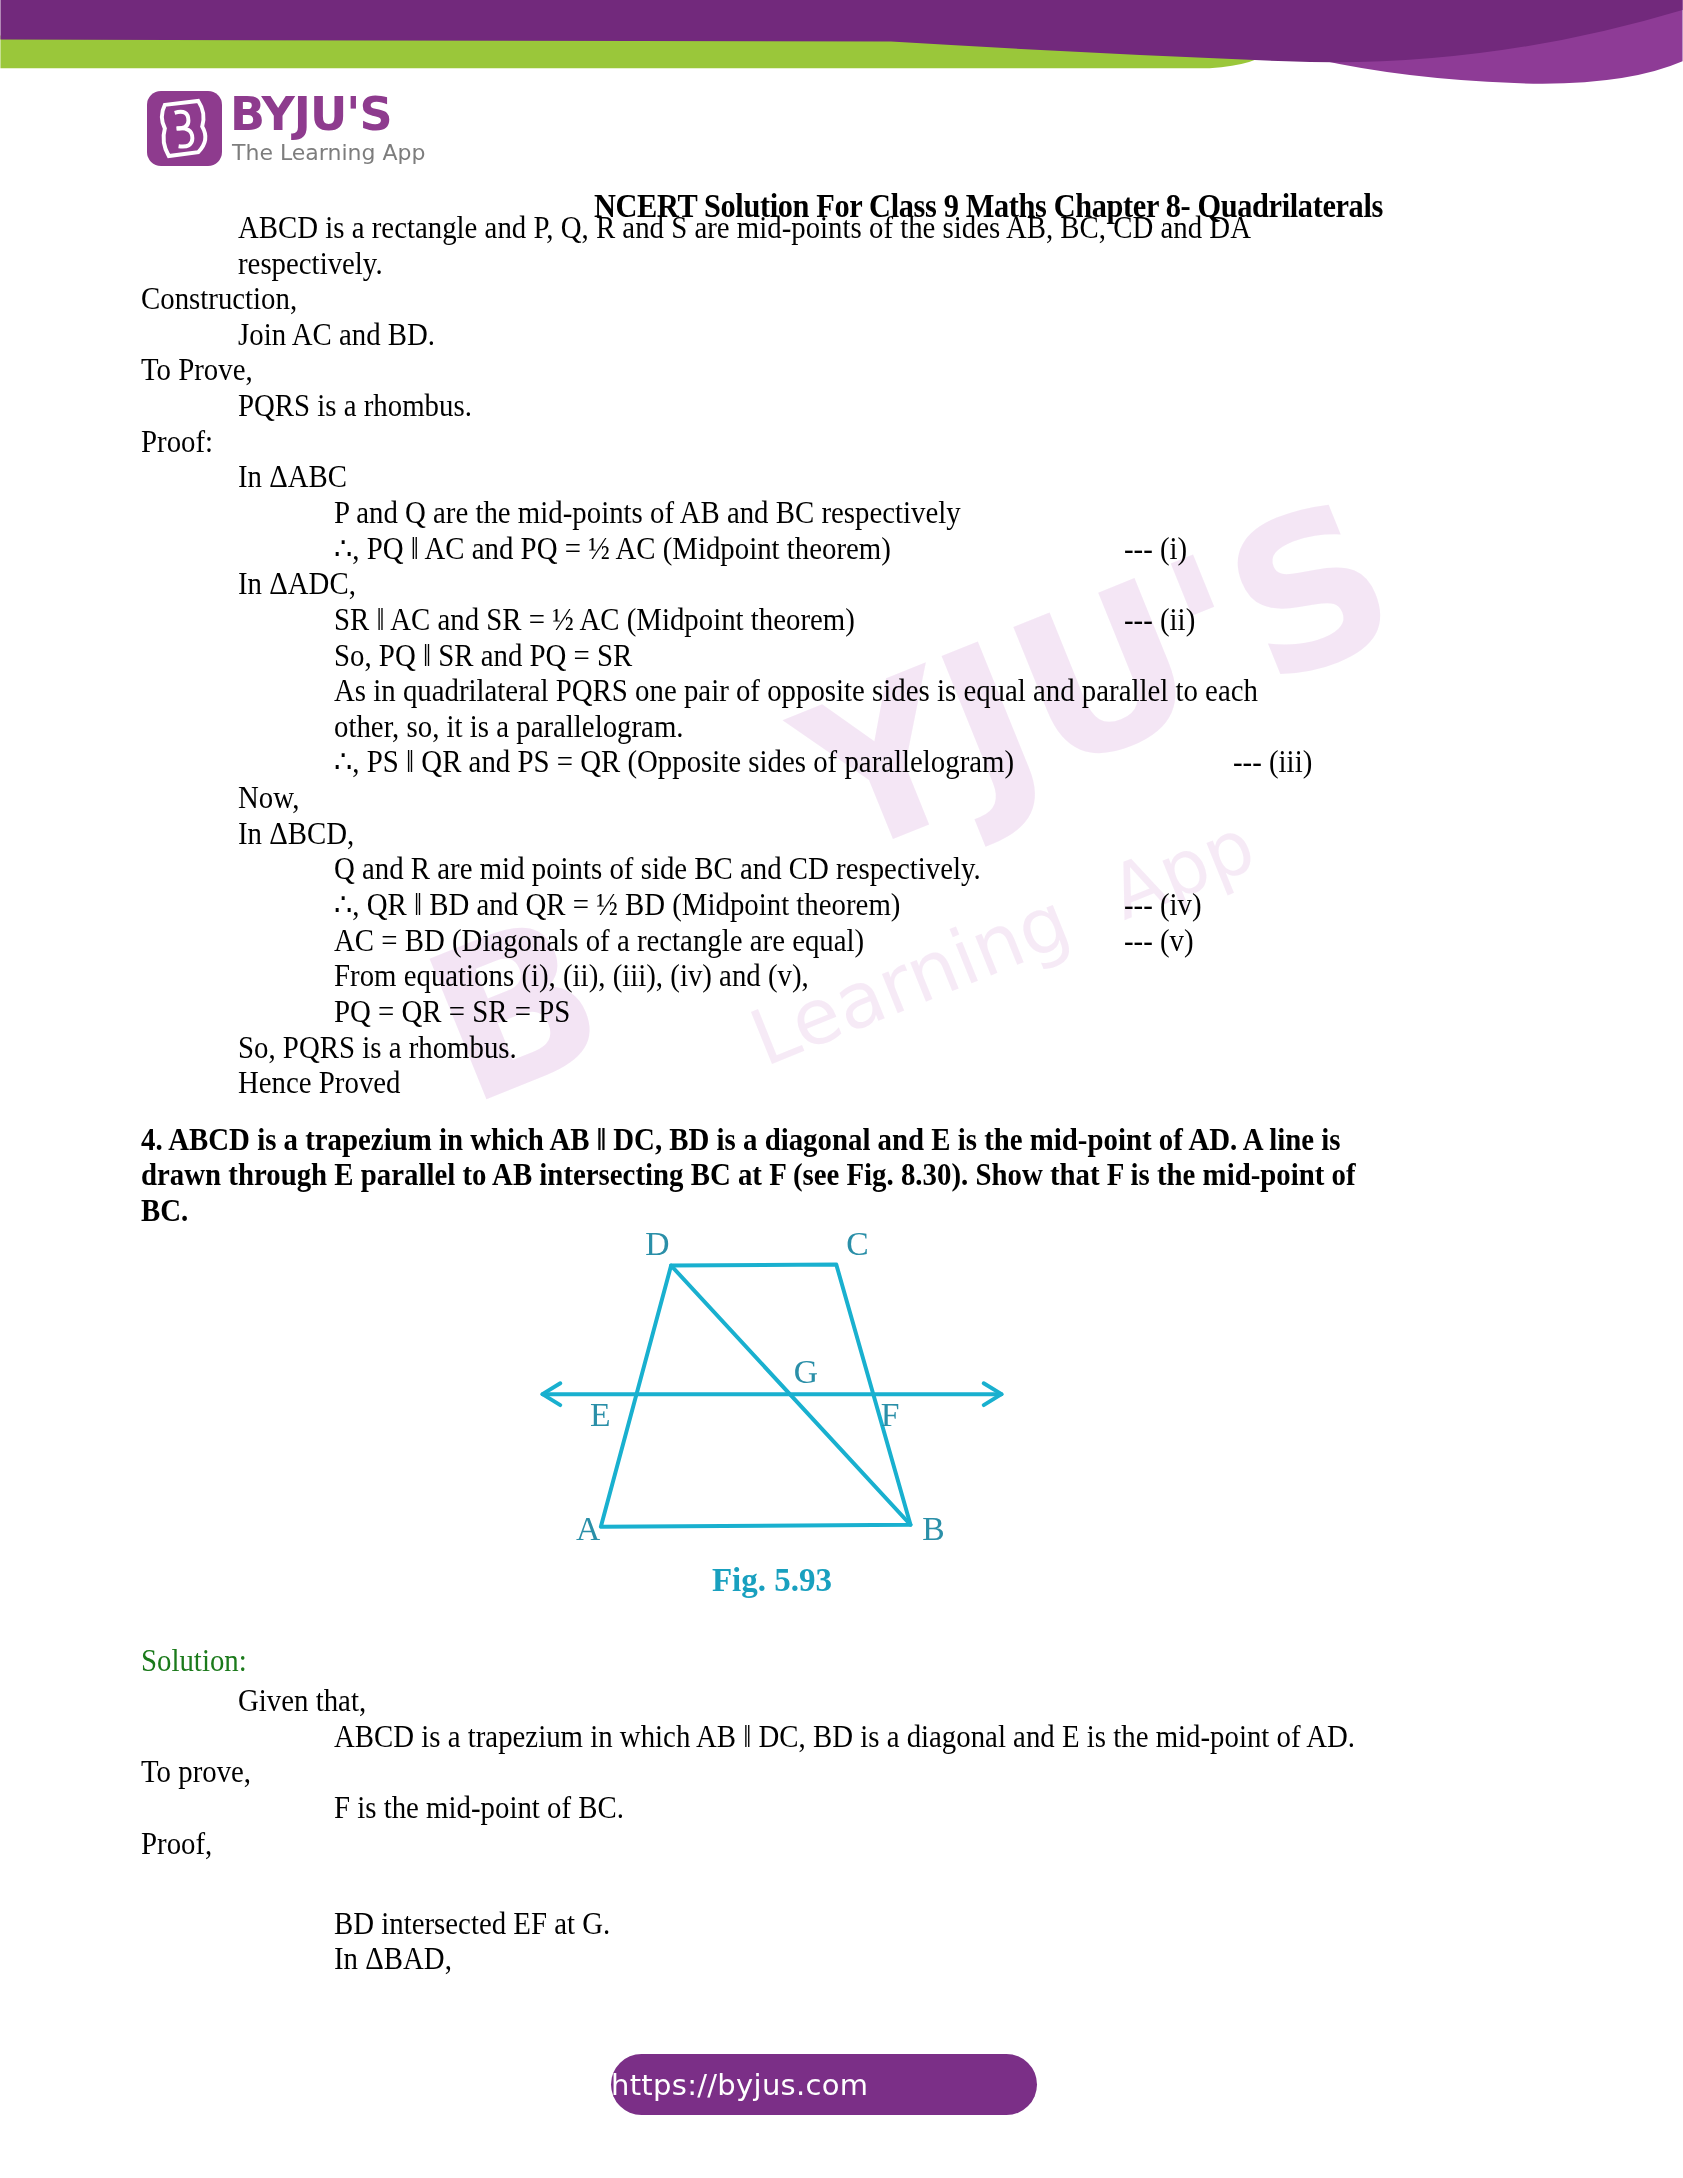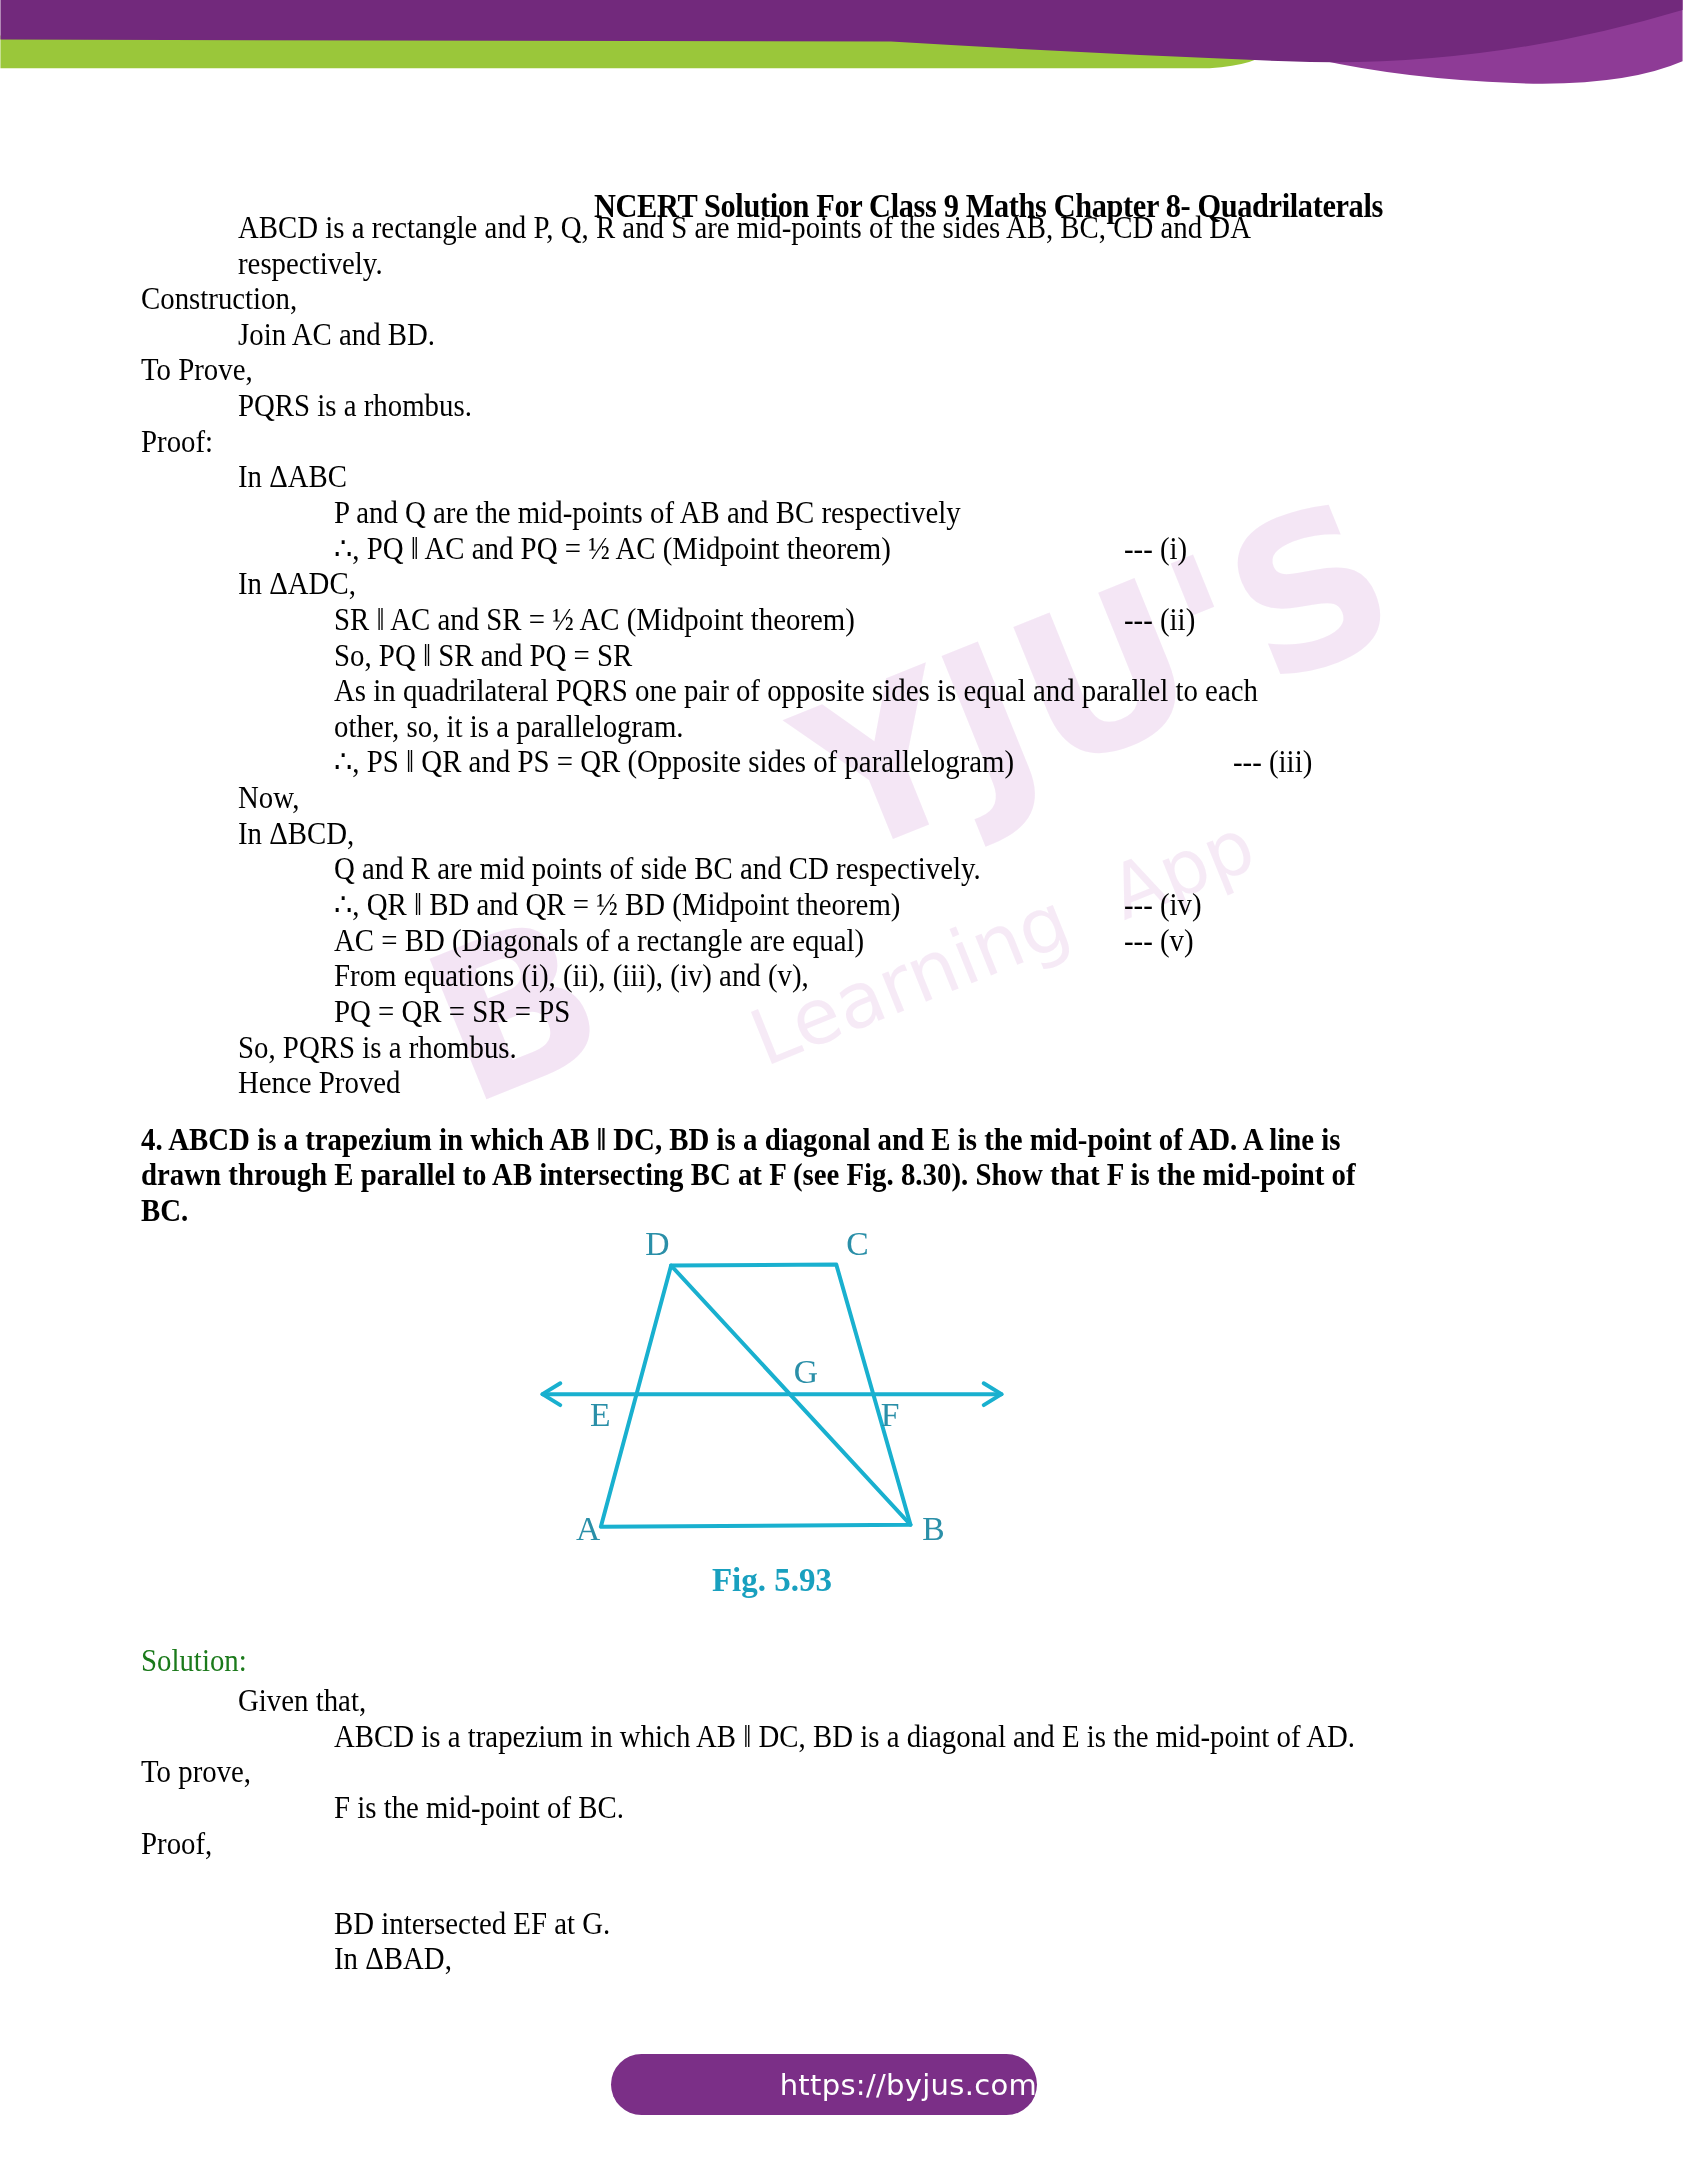--- a/index.html
+++ b/index.html
@@ -181,21 +181,21 @@
   .footer-pill {
     position: absolute;
     left: 611px;
     top: 2054px;
     width: 426px;
     height: 61px;
     background: #7b2f87;
     border-radius: 31px;
     display: flex;
     align-items: center;
-    justify-content: flex-end;
+    justify-content: flex-start;
   }
   .footer-pill span {
     font-family: "DejaVu Sans", sans-serif;
     font-size: 29px;
     color: #ffffff;
     letter-spacing: 0.3px;
   }
 </style>
 </head>
 <body>
@@ -205,20 +205,31 @@
 
     <path d="M1200 0 H1700 V62 Q1640 88 1530 84 Q1420 80 1330 60 Q1260 44 1200 0 Z" fill="#8e3b96"></path>
 
     <path d="M0 36 H1290 Q1290 64 1222 69 L0 69 Z" fill="#9ac73a"></path>
 
     <path d="M0 0 H1700 V10 Q1500 70 1300 62 Q1100 54 900 42 L0 40 Z" fill="#72297c"></path>
   </svg>
 </div>
 
 <div class="header">
+  <div class="logo-wrap">
+    <div class="logo-mark">
+      <svg width="59" height="63" viewBox="0 0 60 64" xmlns="http://www.w3.org/2000/svg">
+        <path d="M10 8 L44 4 Q52 16 48 30 Q56 44 44 56 L14 60 Q6 46 10 32 Q4 20 10 8 Z" fill="none" stroke="#ffffff" stroke-width="4"></path>
+        <path d="M20 16 Q34 12 34 24 Q34 32 22 32" fill="none" stroke="#ffffff" stroke-width="4"></path>
+        <path d="M22 32 Q38 30 38 42 Q38 52 24 50" fill="none" stroke="#ffffff" stroke-width="4"></path>
+      </svg>
+    </div>
+    <div class="logo-word">BYJU'S</div>
+    <div class="logo-tag">The Learning App</div>
+  </div>
   <div class="page-title">NCERT Solution For Class 9 Maths Chapter 8- Quadrilaterals</div>
 </div>
 
 <div class="watermark">
   <div class="wm-b">B</div>
   <div class="wm-yjus">YJU'S</div>
   <div class="wm-learn">Learning</div>
   <div class="wm-app">App</div>
 </div>
 

